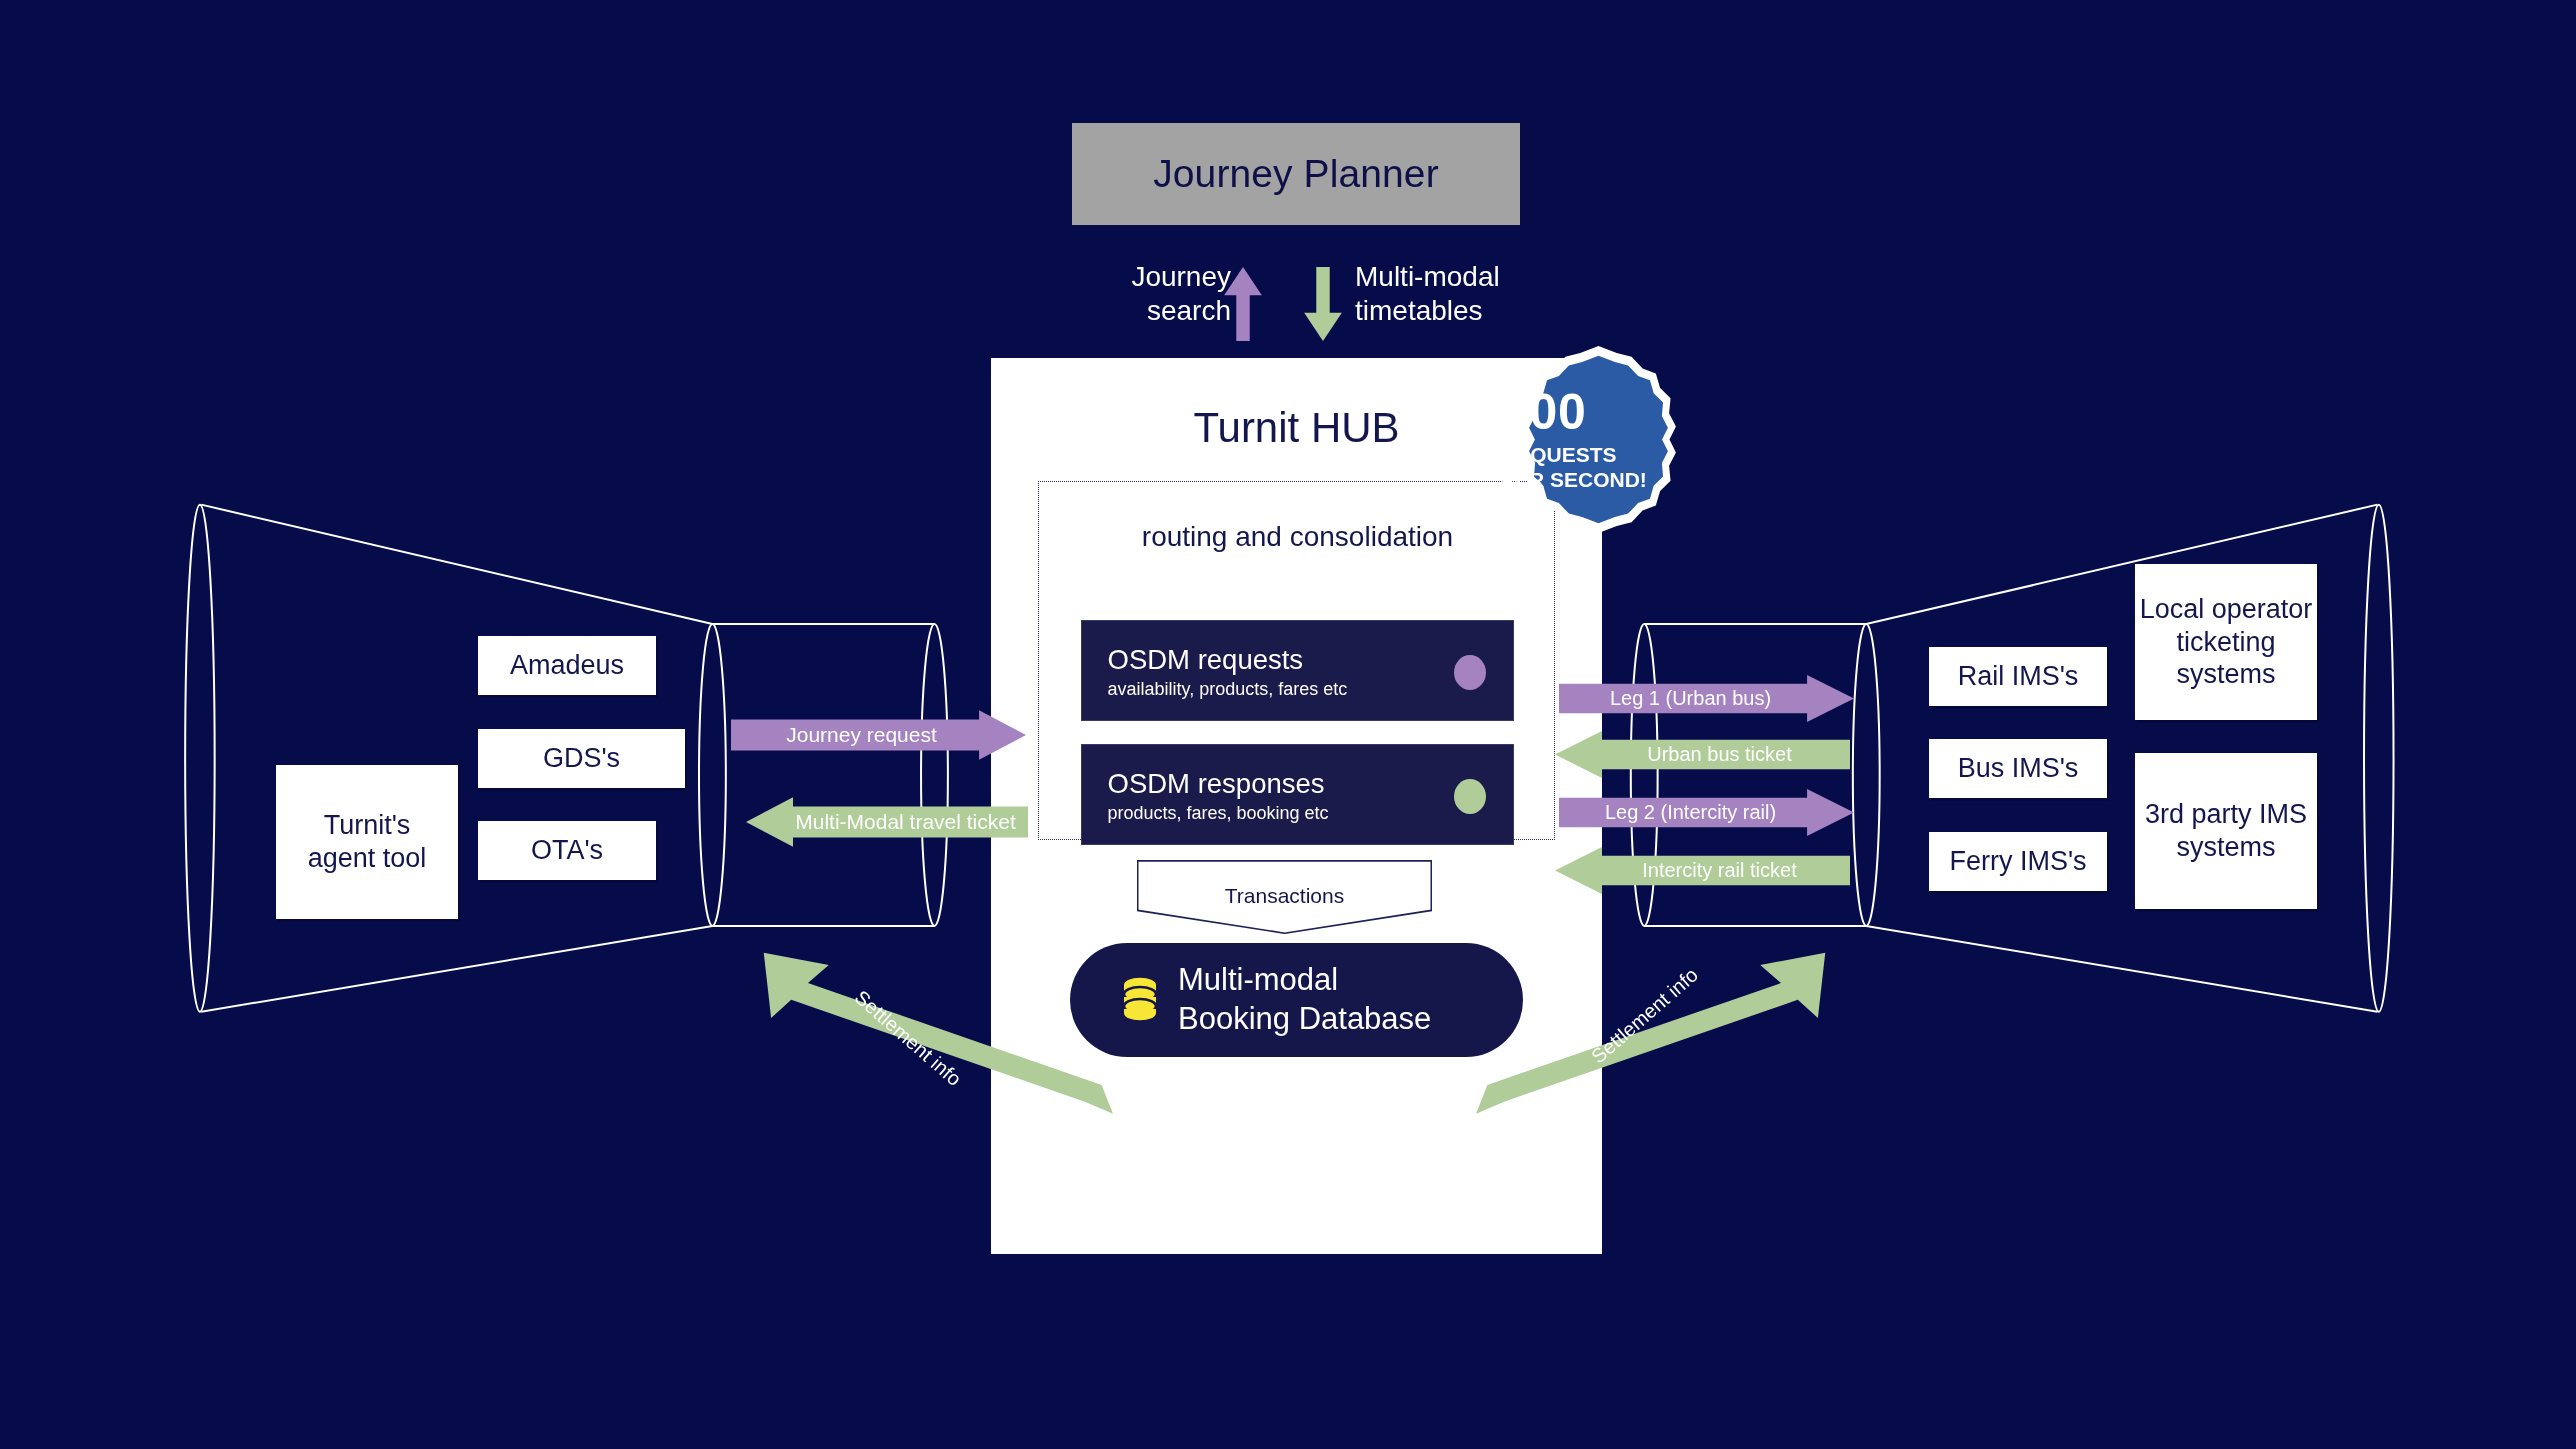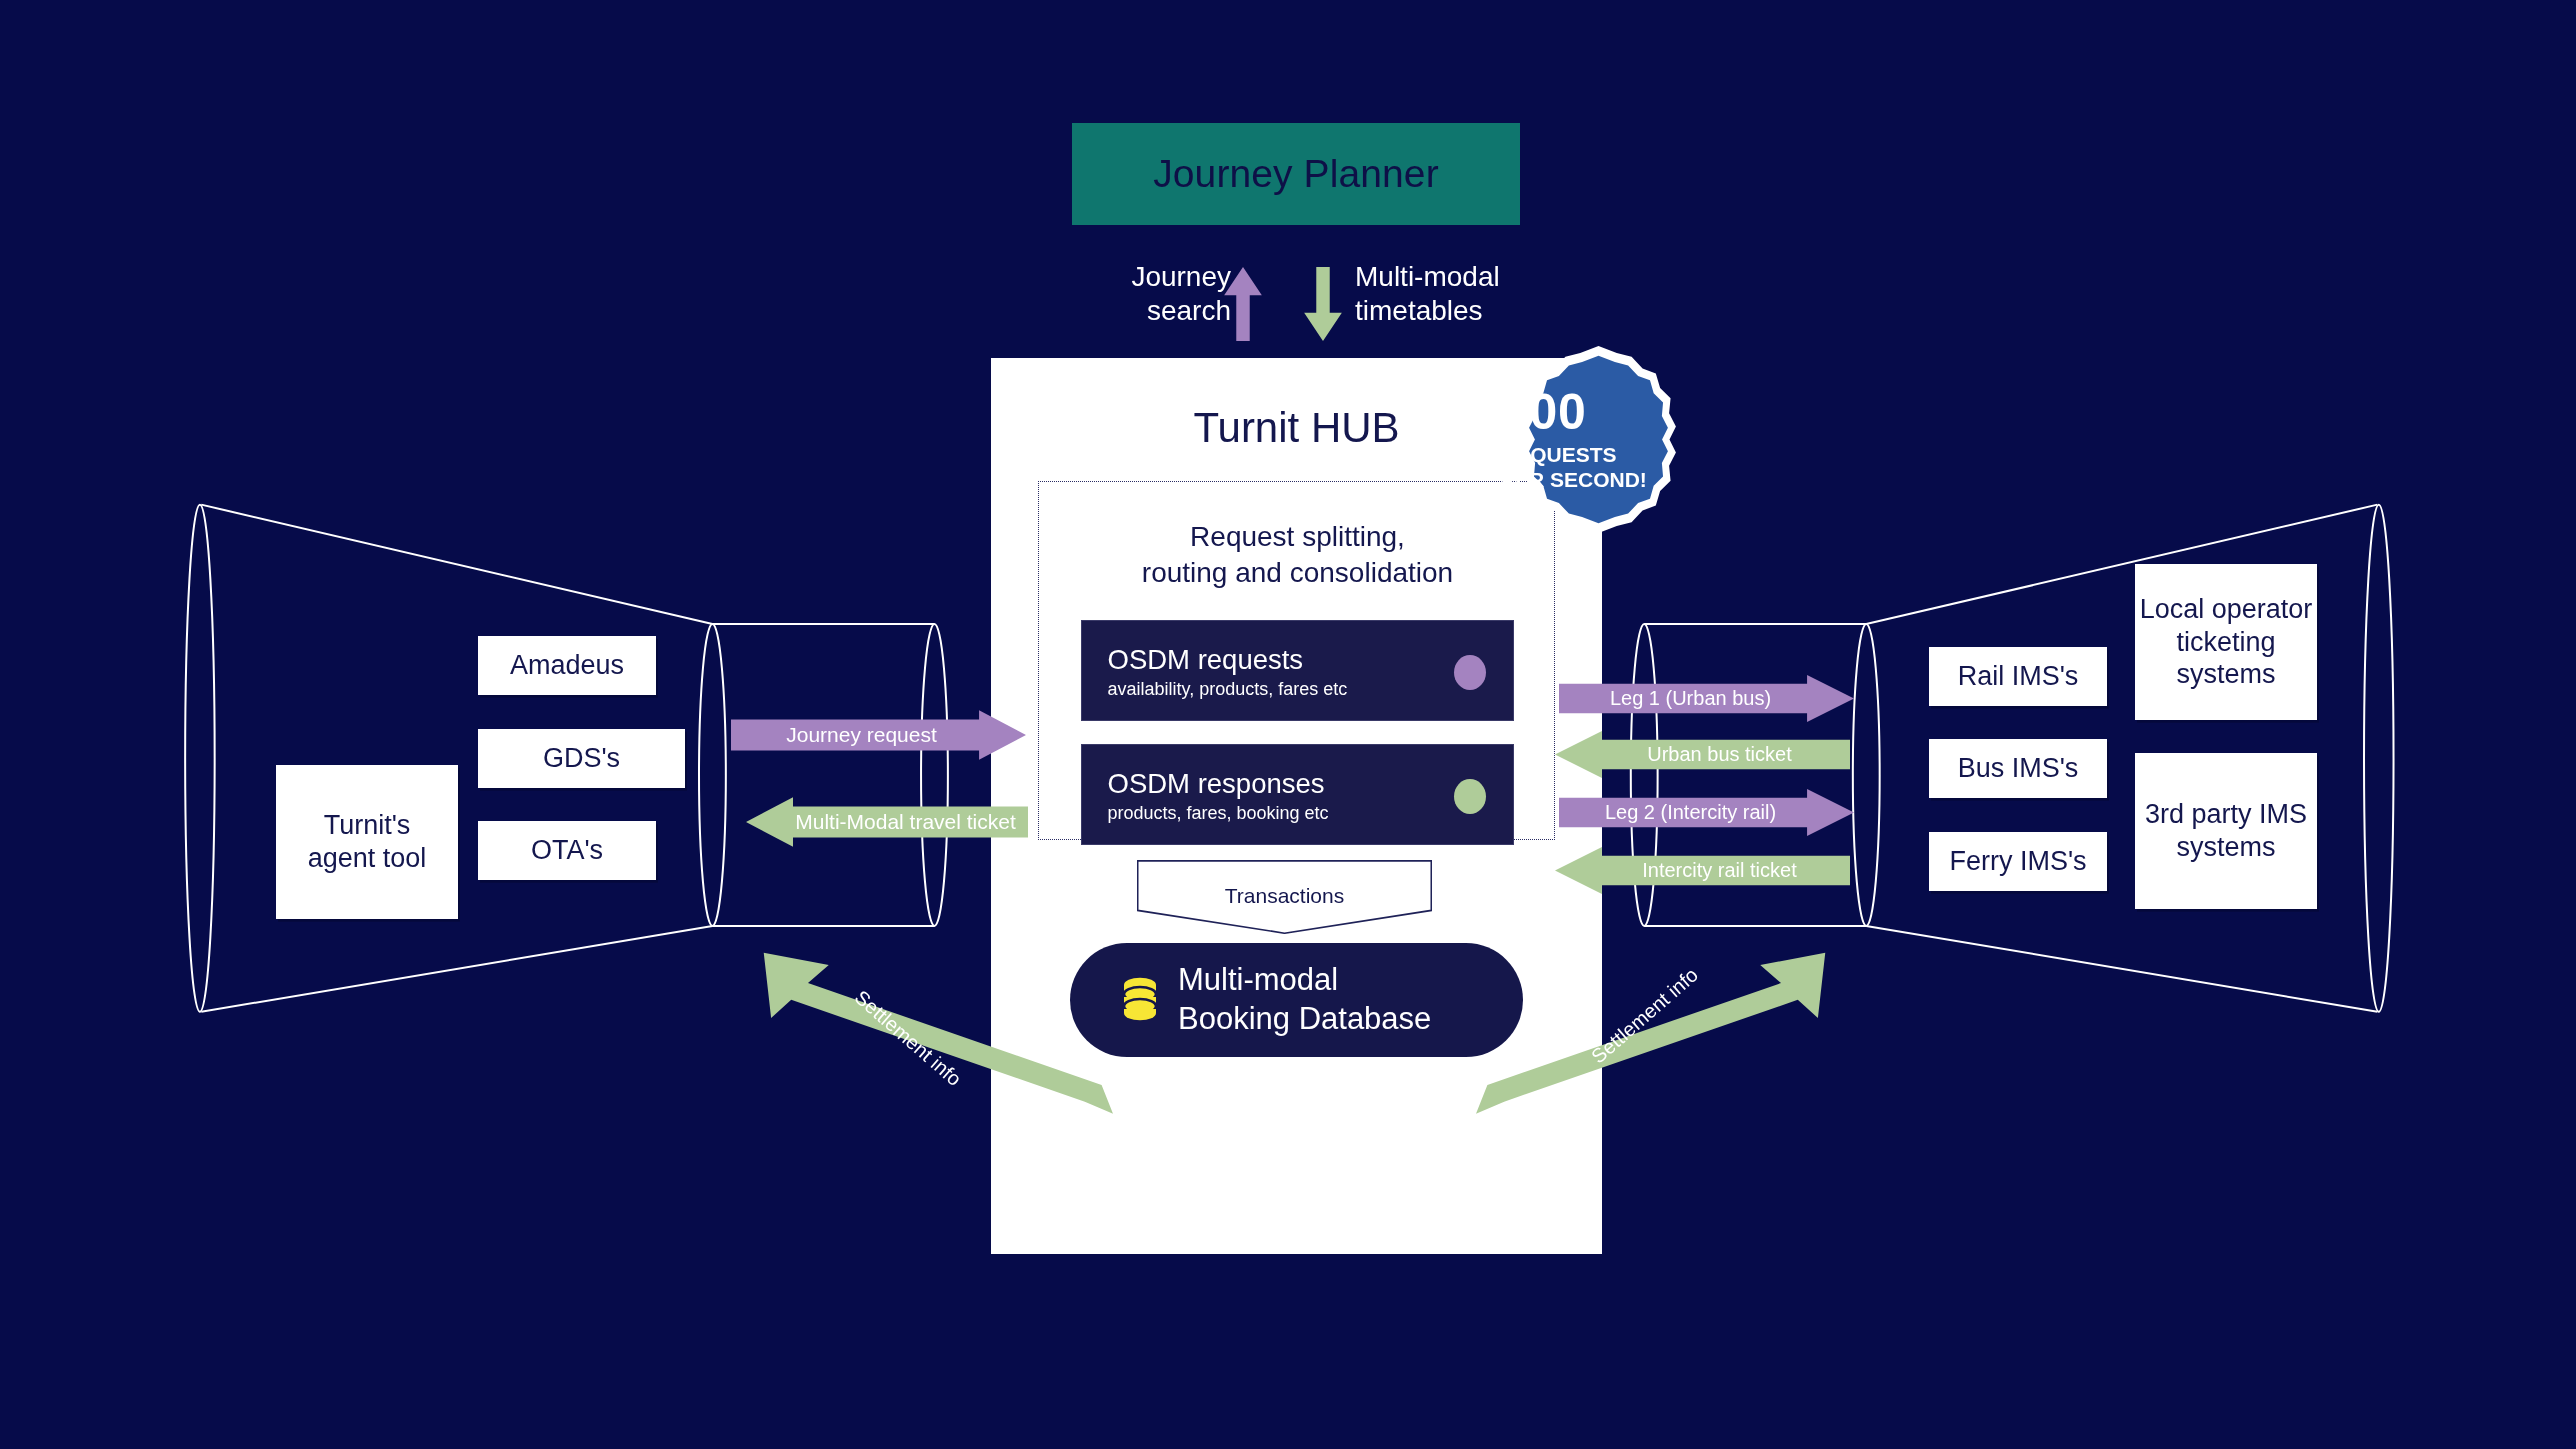--- a/index.html
+++ b/index.html
@@ -9,21 +9,21 @@
     font-family: "Liberation Sans", sans-serif;
     overflow: hidden;
   }
   #stage { position: relative; width: 2576px; height: 1450px; }
 
   .abs { position: absolute; }
 
   
   #journey-planner {
     left: 1072px; top: 123px; width: 448px; height: 102px;
-    background: #0f766e;
+    background: #a3a3a3;
     display: flex; align-items: center; justify-content: center;
   }
   #journey-planner span {
     color: #0E1047; font-size: 39px; letter-spacing: 0.1px;
   }
 
   
   .top-label {
     color: #FFFFFF; font-size: 28px; line-height: 1.22; text-align: center;
   }
@@ -195,21 +195,20 @@
     <div>Multi-modal</div>
     <div>timetables</div>
   </div>
 
   <div class="abs" id="hub-panel">
 
     <div id="hub-title">Turnit HUB</div>
 
     <div id="hub-dashed">
       <div id="split-text">
-        <div>Request splitting,</div>
         <div>routing and consolidation</div>
       </div>
 
       <div class="osdm-box" id="osdm-requests">
         <div class="osdm-title">OSDM requests</div>
         <div class="osdm-sub">availability, products, fares etc</div>
         <div class="osdm-dot dot-purple"></div>
       </div>
 
       <div class="osdm-box" id="osdm-responses">

